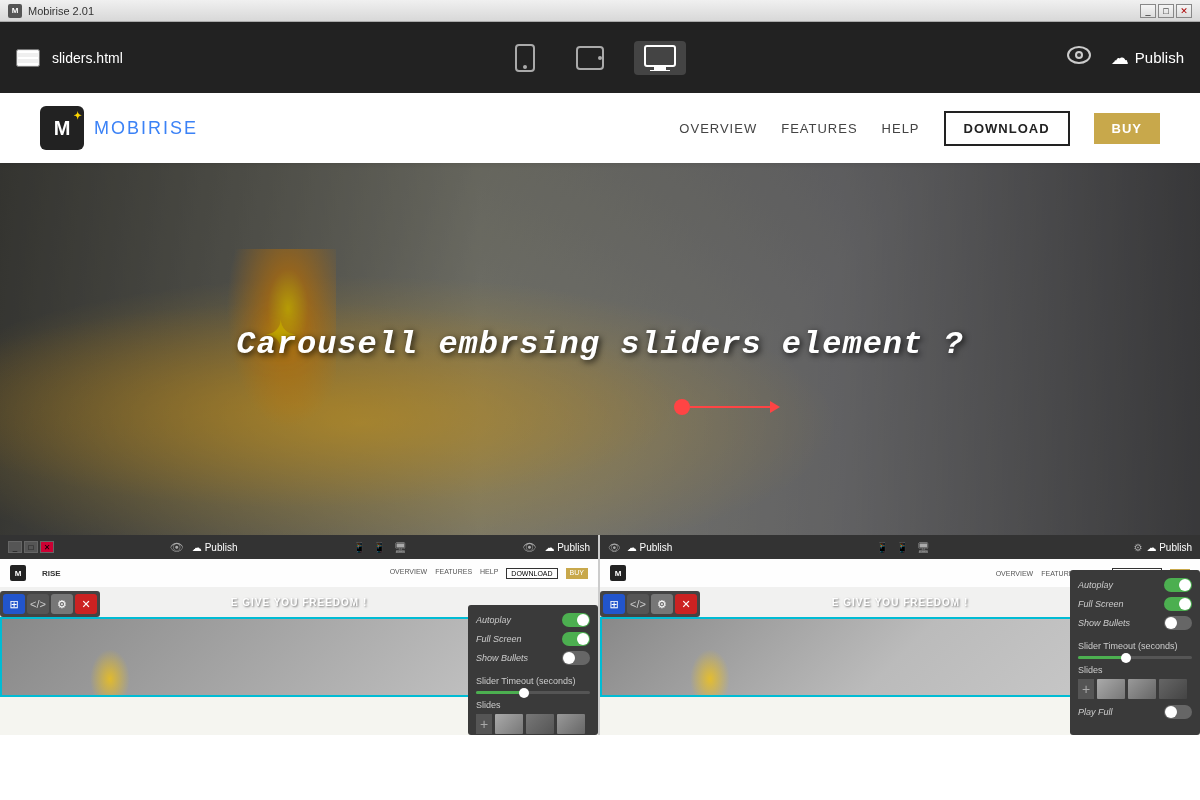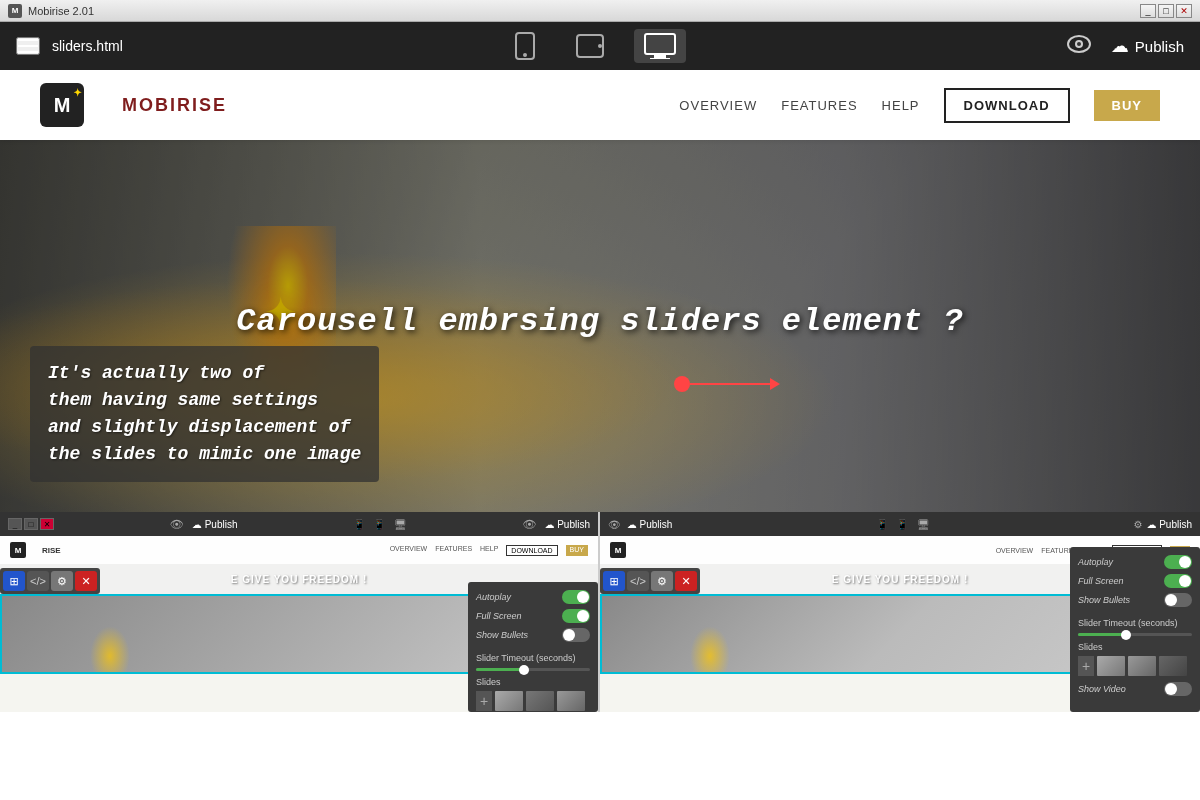--- a/index.html
+++ b/index.html
@@ -16,21 +16,21 @@
     }
     .title-bar-left { display: flex; align-items: center; gap: 6px; }
     .title-bar-icon { width: 14px; height: 14px; background: #555; border-radius: 2px; display: flex; align-items: center; justify-content: center; }
     .title-bar-title { font-size: 11px; }
     .title-bar-controls { display: flex; gap: 2px; }
     .tb-btn { width: 16px; height: 14px; border: 1px solid #888; background: linear-gradient(to bottom, #f5f5f5, #ddd); font-size: 9px; display: flex; align-items: center; justify-content: center; cursor: pointer; }
     .tb-btn.close { color: #a00; }
 
     
     .toolbar {
-      width: 100%; height: 48px;
+      width: 100%; height: 71px;
       background: #222;
       display: flex; align-items: center; justify-content: space-between;
       padding: 0 16px;
     }
     .toolbar-left { display: flex; align-items: center; gap: 12px; }
     .hamburger { display: flex; flex-direction: column; gap: 4px; cursor: pointer; }
     .hamburger span { width: 20px; height: 2px; background: #fff; }
     .filename { color: #fff; font-size: 14px; }
     .toolbar-center { display: flex; align-items: center; gap: 20px; }
     .device-btn { background: none; border: none; color: #aaa; cursor: pointer; font-size: 20px; display: flex; align-items: center; justify-content: center; padding: 4px 10px; }
@@ -57,21 +57,21 @@
     }
     .site-logo { display: flex; align-items: center; gap: 10px; }
     .site-logo-icon {
       width: 44px; height: 44px;
       background: #222; border-radius: 6px;
       display: flex; align-items: center; justify-content: center;
       color: #fff; font-size: 20px; font-weight: bold;
       position: relative;
     }
     .logo-star { color: #ffd700; font-size: 10px; position: absolute; top: 4px; right: 2px; }
-    .site-logo-text { font-size: 18px; font-weight: bold; letter-spacing: 2px; color: #7f1d1d; margin-left: 28px; }
+    .site-logo-text { font-size: 18px; font-weight: normal; letter-spacing: 2px; color: #3b82f6; }
     .site-nav-links { display: flex; align-items: center; gap: 24px; }
     .nav-link { font-size: 13px; color: #444; text-decoration: none; letter-spacing: 1px; font-weight: 500; cursor: pointer; }
     .nav-download {
       padding: 8px 18px; border: 2px solid #222;
       background: none; color: #222; font-size: 13px; font-weight: bold;
       cursor: pointer; letter-spacing: 1px;
     }
     .nav-buy {
       padding: 8px 18px; background: #c8a84b;
       border: none; color: #fff; font-size: 13px; font-weight: bold;
@@ -376,23 +376,20 @@
 
   <div class="slider-area">
     <div class="slider-bg"></div>
     <div class="sparkler-glow"></div>
     <div class="sparkler-sparks">✦</div>
 
     <div class="carousel-overlay">
       <div class="carousel-title">Carousell embrsing sliders element ?</div>
     </div>
 
-    <div class="explanation-box">
-      <div class="explanation-text">It's actually two of<br>them having same settings<br>and slightly displacement of<br>the slides to mimic one image</div>
-    </div>
 
     <div class="arrow-indicator">
       <div class="arrow-dot"></div>
       <div class="arrow-line"></div>
       <div class="arrow-head"></div>
     </div>
   </div>
 
   <div class="bottom-section">
 
@@ -568,19 +565,19 @@
               </div>
             <div class="slide-thumb">
                 <div class="slide-thumb-img" style="background:linear-gradient(135deg,#999,#666)"></div>
               </div>
             <div class="slide-thumb">
                 <div class="slide-thumb-img" style="background:linear-gradient(135deg,#666,#444)"></div>
               </div>
           </div>
         </div>
         <div class="settings-row" style="margin-top:6px">
-          <span class="settings-label">Show Video</span>
+          <span class="settings-label">Play Full</span>
           <div class="toggle-off"></div>
         </div>
       </div>
     </div>
   </div>
 </div>
 
 </body></html>

